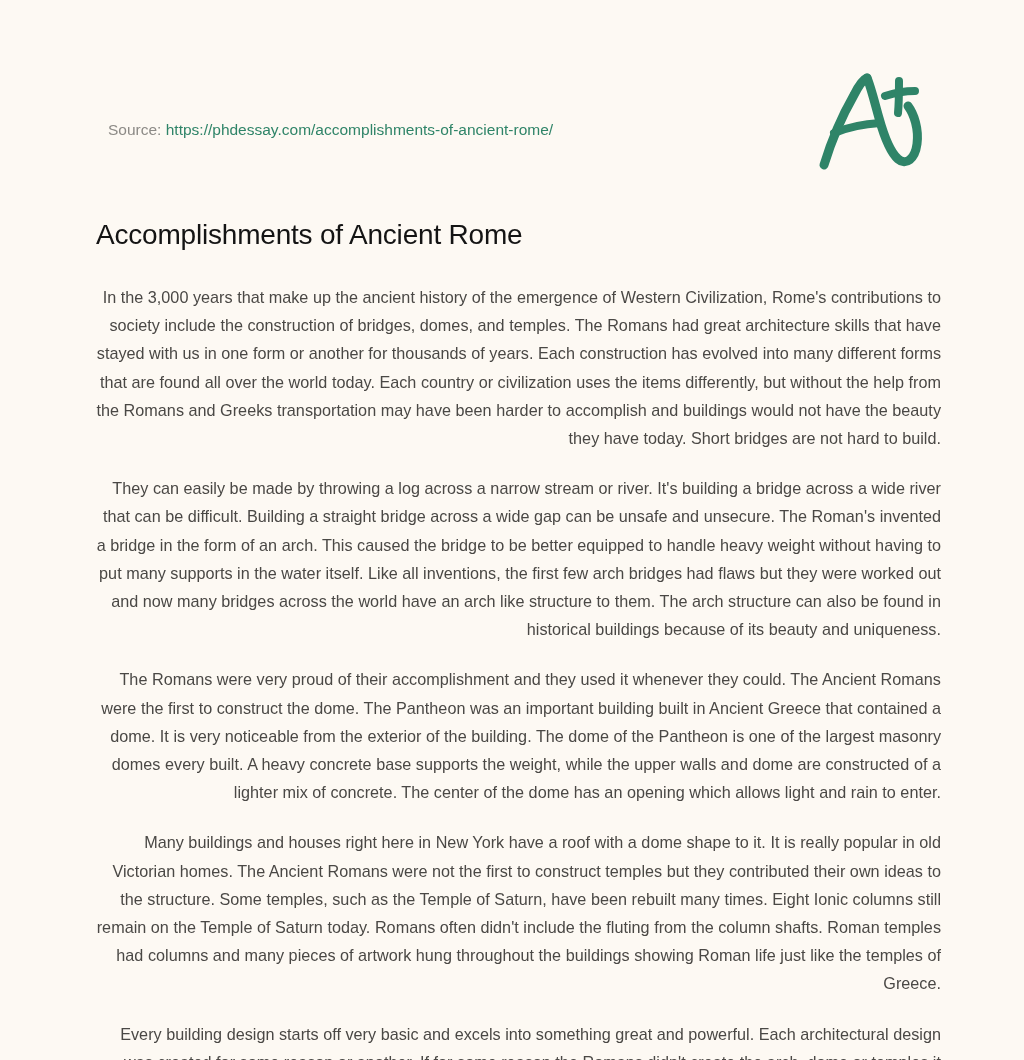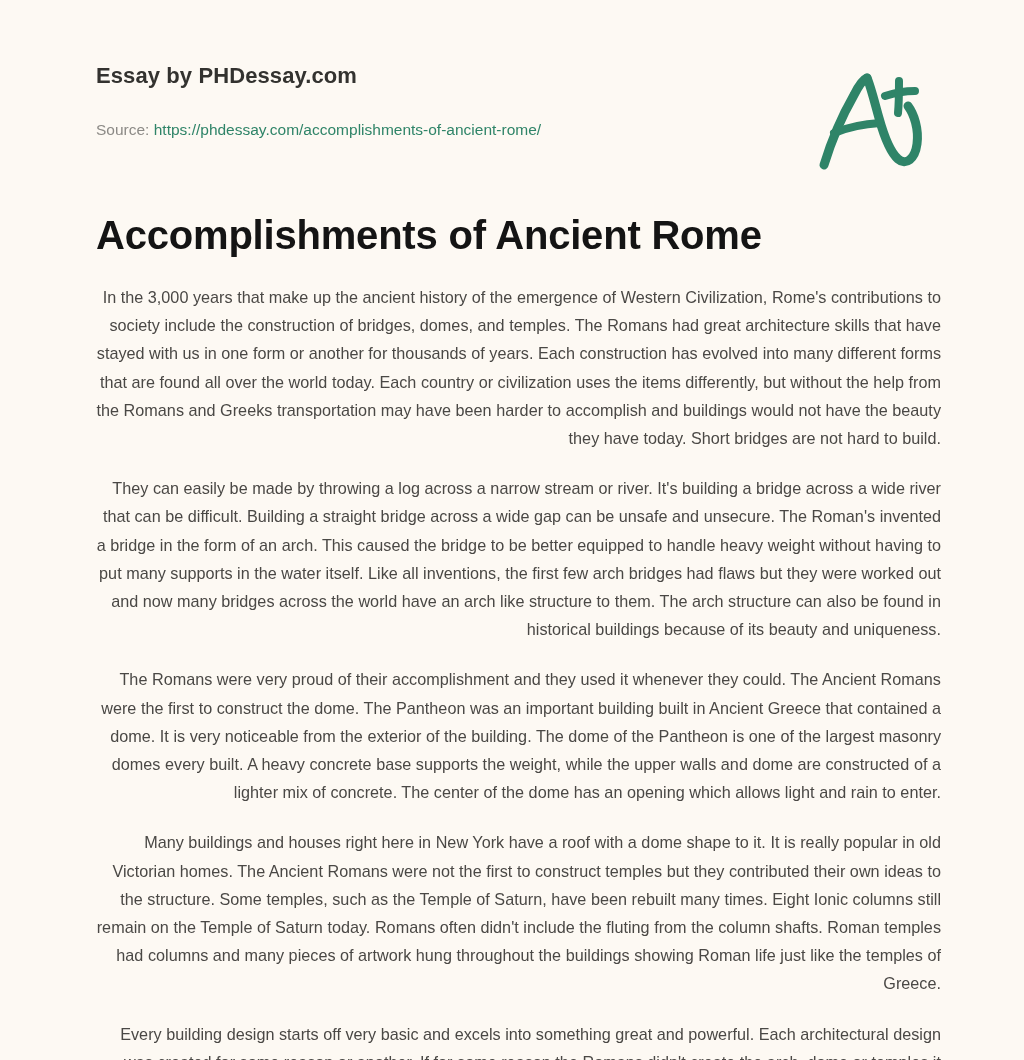--- a/index.html
+++ b/index.html
@@ -40,21 +40,21 @@
     letter-spacing: 0.1px;
     line-height: 28px;
     margin: 0;
     white-space: nowrap;
   }
 
   .source-line {
     margin: 0;
     position: absolute;
     top: 57px;
-    left: 0;
+    left: 12px;
     font-size: 15.5px;
     line-height: 22px;
     white-space: nowrap;
   }
   .source-label {
     color: #8c8a86;
   }
   .source-url {
     color: #2f8468;
     text-decoration: none;
@@ -74,22 +74,22 @@
     height: 106px;
   }
 
   
   .essay-title {
     position: absolute;
     left: 96px;
     top: 213px;
     width: 860px;
     margin: 0;
-    font-size: 40px;
-    font-weight: bold;
+    font-size: 28px;
+    font-weight: normal;
     color: #141414;
     line-height: 44px;
     letter-spacing: -0.2px;
   }
 
   
   .essay-body {
     position: absolute;
     left: 96px;
     top: 283px;
@@ -106,21 +106,20 @@
   .essay-body p:last-child {
     margin-bottom: 0;
   }
 </style>
 </head>
 <body>
 
 <div class="page">
 
   <div class="header">
-    <div class="brand-line">Essay by PHDessay.com</div>
     <div class="source-line">
       <span class="source-label">Source:</span>
       <a class="source-url" href="#">https://phdessay.com/accomplishments-of-ancient-rome/</a>
     </div>
   </div>
 
   <div class="logo">
     <svg viewBox="0 0 124 106" xmlns="http://www.w3.org/2000/svg" aria-hidden="true">
       <g fill="none" stroke="#2f8468" stroke-linecap="round" stroke-linejoin="round">
 

